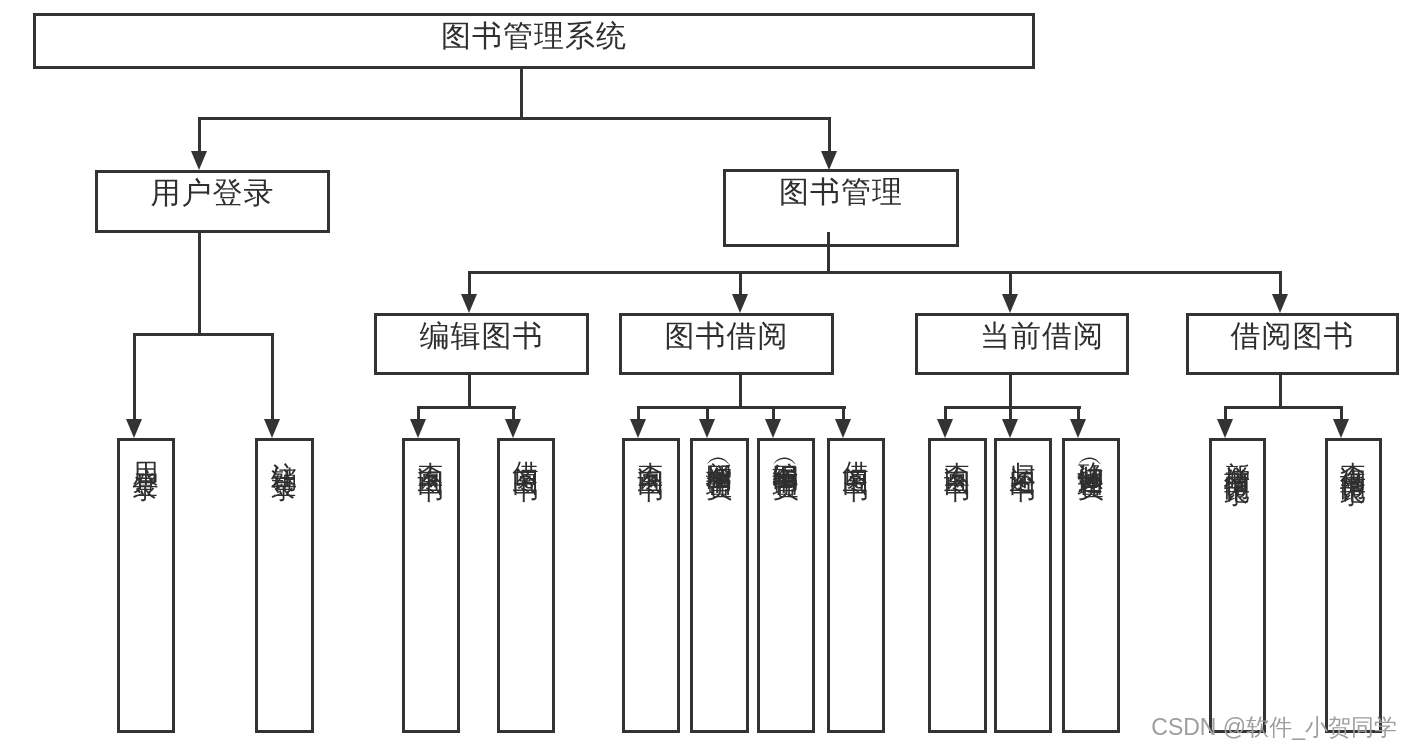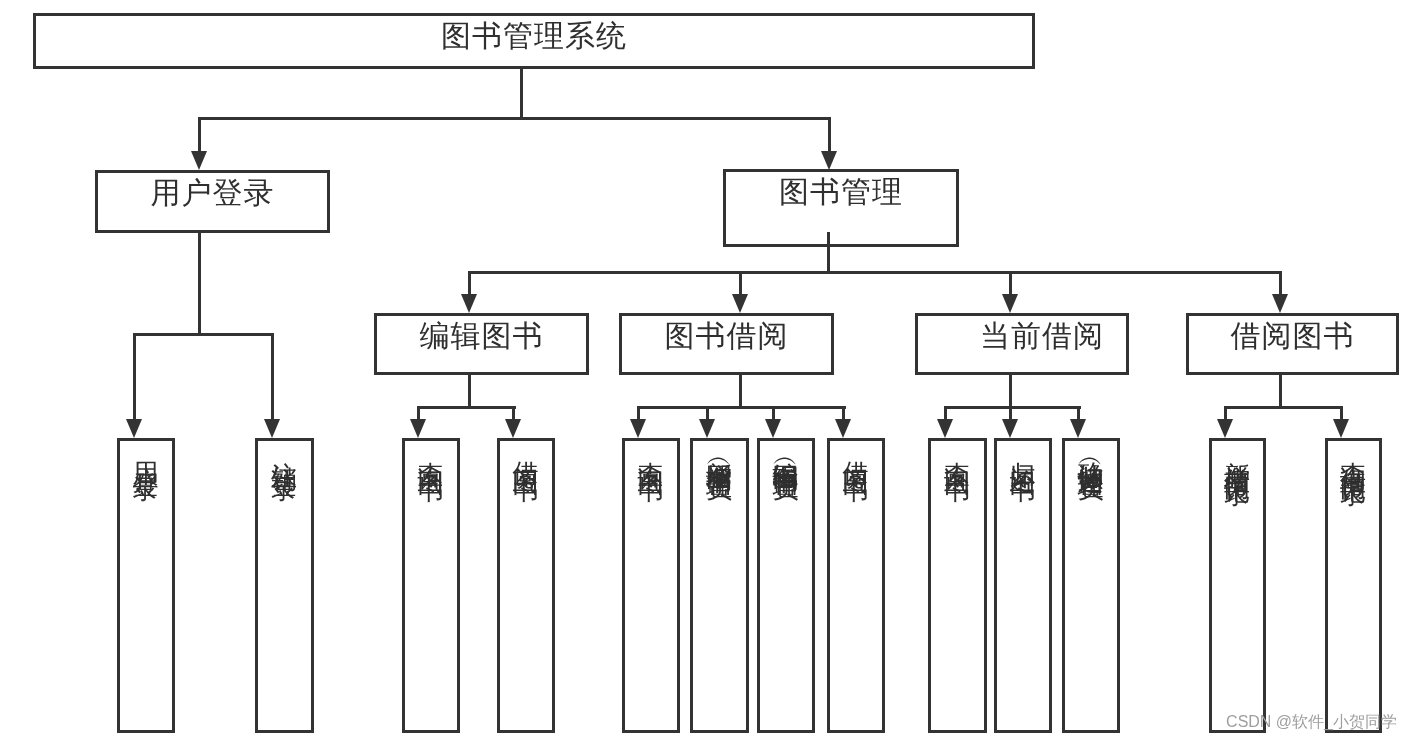--- a/index.html
+++ b/index.html
@@ -37,21 +37,21 @@
     position: absolute;
     width: 0; height: 0;
     border-left: 8px solid transparent;
     border-right: 8px solid transparent;
     border-top: 19px solid #333333;
   }
   #watermark {
     position: absolute;
     top: 712px;
     right: 8px;
-    font-size: 16px;
+    font-size: 23px;
     color: #9e9e9e;
     white-space: nowrap;
   }
 </style>
 </head>
 <body>
 
 <div id="stage">
 
   <div class="box hbox" style="left:21px; top:13px; width:1002px; height:56px;">

